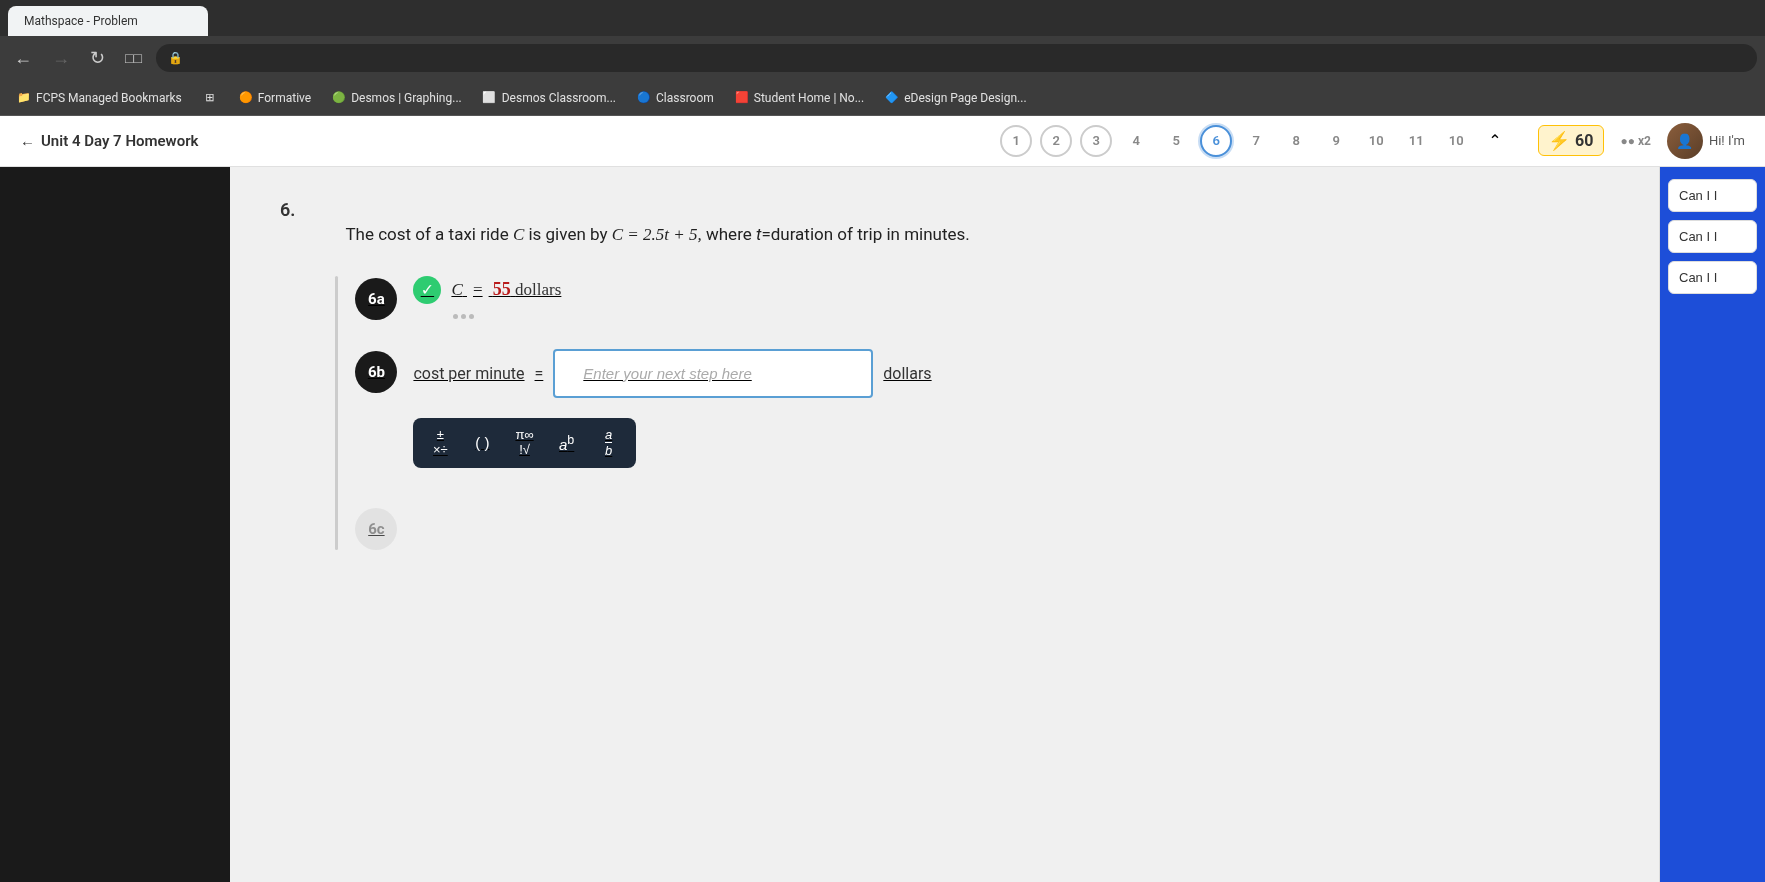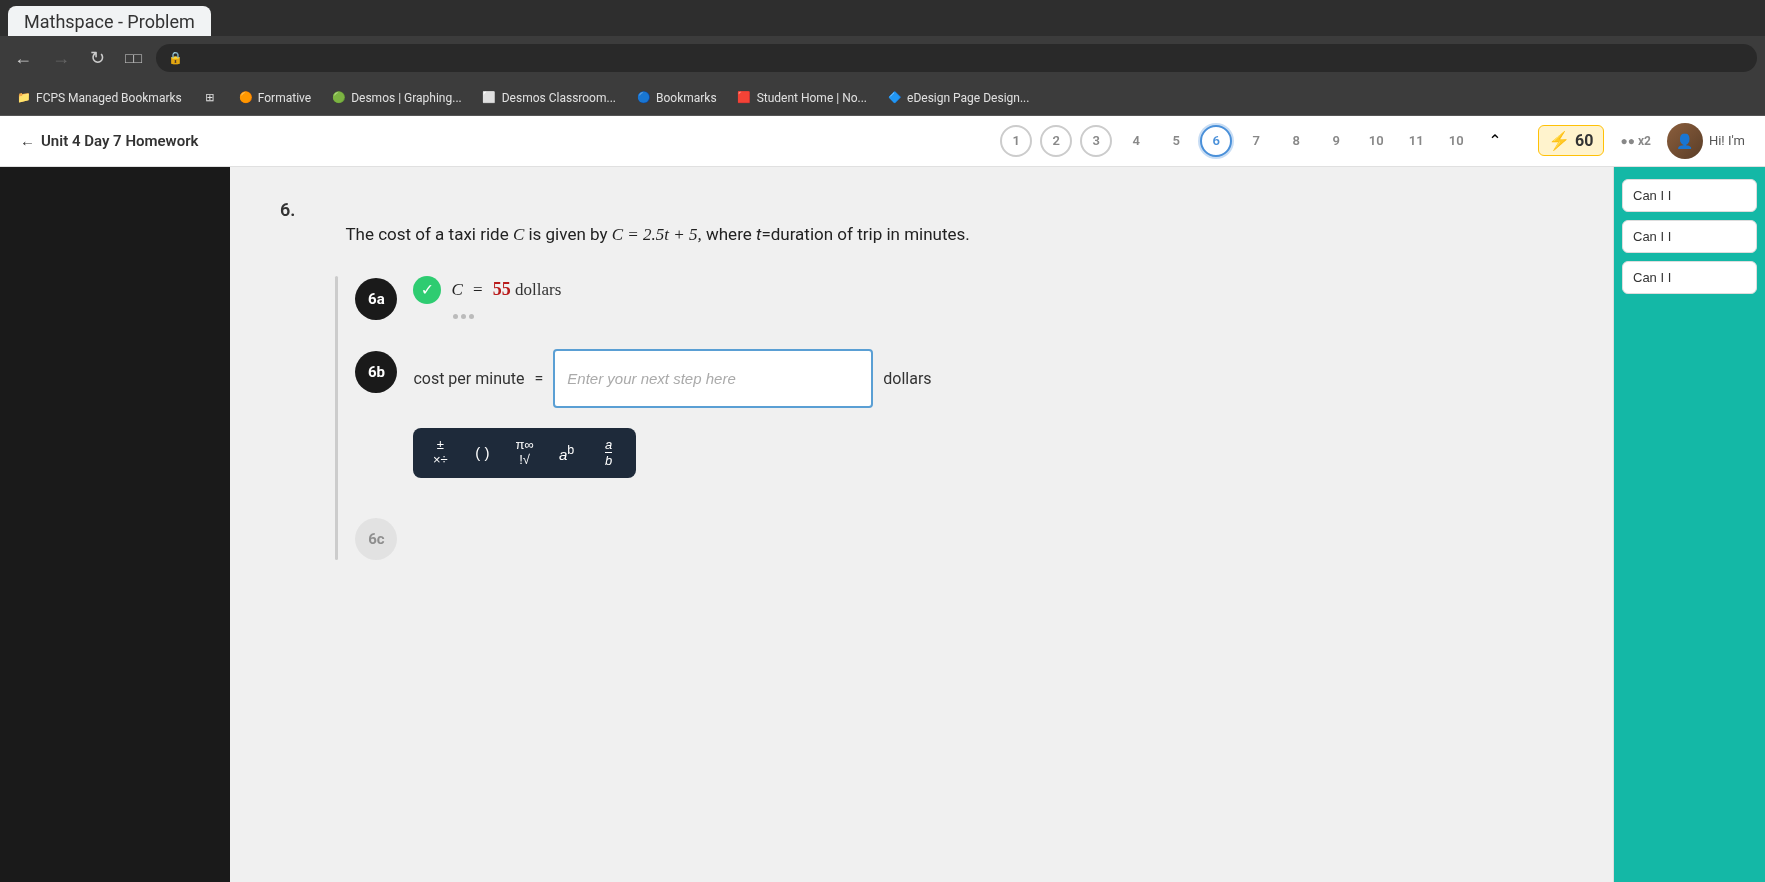--- a/index.html
+++ b/index.html
@@ -20,21 +20,21 @@
       padding: 0 8px;
     }
 
     .tab {
       background: #f1f3f4;
       height: 30px;
       padding: 0 16px;
       display: flex;
       align-items: center;
       border-radius: 8px 8px 0 0;
-      font-size: 18px;
+      font-size: 12px;
       color: #333;
       min-width: 200px;
     }
 
     .nav-bar {
       background: #3c3c3c;
       height: 44px;
       display: flex;
       align-items: center;
       padding: 0 8px;
@@ -342,24 +342,24 @@
       margin-bottom: 20px;
     }
 
     .cost-label {
       font-size: 16px;
       color: #333;
     }
 
     .math-input {
       width: 320px;
-      height: 59px;
+      height: 49px;
       border: 2px solid #5a9fd4;
       border-radius: 4px;
-      padding: 0 12px;
+      padding: 0 28px;
       font-size: 15px;
       color: #0f766e;
       background: white;
       outline: none;
     }
 
     .math-input::placeholder {
       color: #aaa;
       font-style: italic;
     }
@@ -395,22 +395,22 @@
       height: 38px;
     }
 
     .toolbar-btn .math-sym {
       font-size: 15px;
       line-height: 1;
     }
 
     
     .right-sidebar {
-      width: 152px;
-      background: #14b8a6;
+      width: 106px;
+      background: #1d4ed8;
       border-left: 1px solid #ddd;
       flex-shrink: 0;
       display: flex;
       flex-direction: column;
       padding: 12px 0;
       gap: 8px;
     }
 
     .can-i-btn {
       background: white;
@@ -438,20 +438,21 @@
     }
 
     .question-content-col {
       flex: 1;
     }
 
     .vertical-line-container {
       position: relative;
       padding-left: 20px;
       margin-left: 20px;
+      text-decoration: underline;
     }
 
     .v-line {
       position: absolute;
       left: 0;
       top: 0;
       bottom: 0;
       width: 3px;
       background: #ccc;
       border-radius: 2px;
@@ -508,21 +509,21 @@
     <div class="bookmark-item">
       <span class="bookmark-icon">🟢</span>
       <span>Desmos | Graphing...</span>
     </div>
     <div class="bookmark-item">
       <span class="bookmark-icon">⬜</span>
       <span>Desmos Classroom...</span>
     </div>
     <div class="bookmark-item">
       <span class="bookmark-icon">🔵</span>
-      <span>Bookmarks</span>
+      <span>Classroom</span>
     </div>
     <div class="bookmark-item">
       <span class="bookmark-icon">🟥</span>
       <span>Student Home | No...</span>
     </div>
     <div class="bookmark-item">
       <span class="bookmark-icon">🔷</span>
       <span>eDesign Page Design...</span>
     </div>
   </div>

